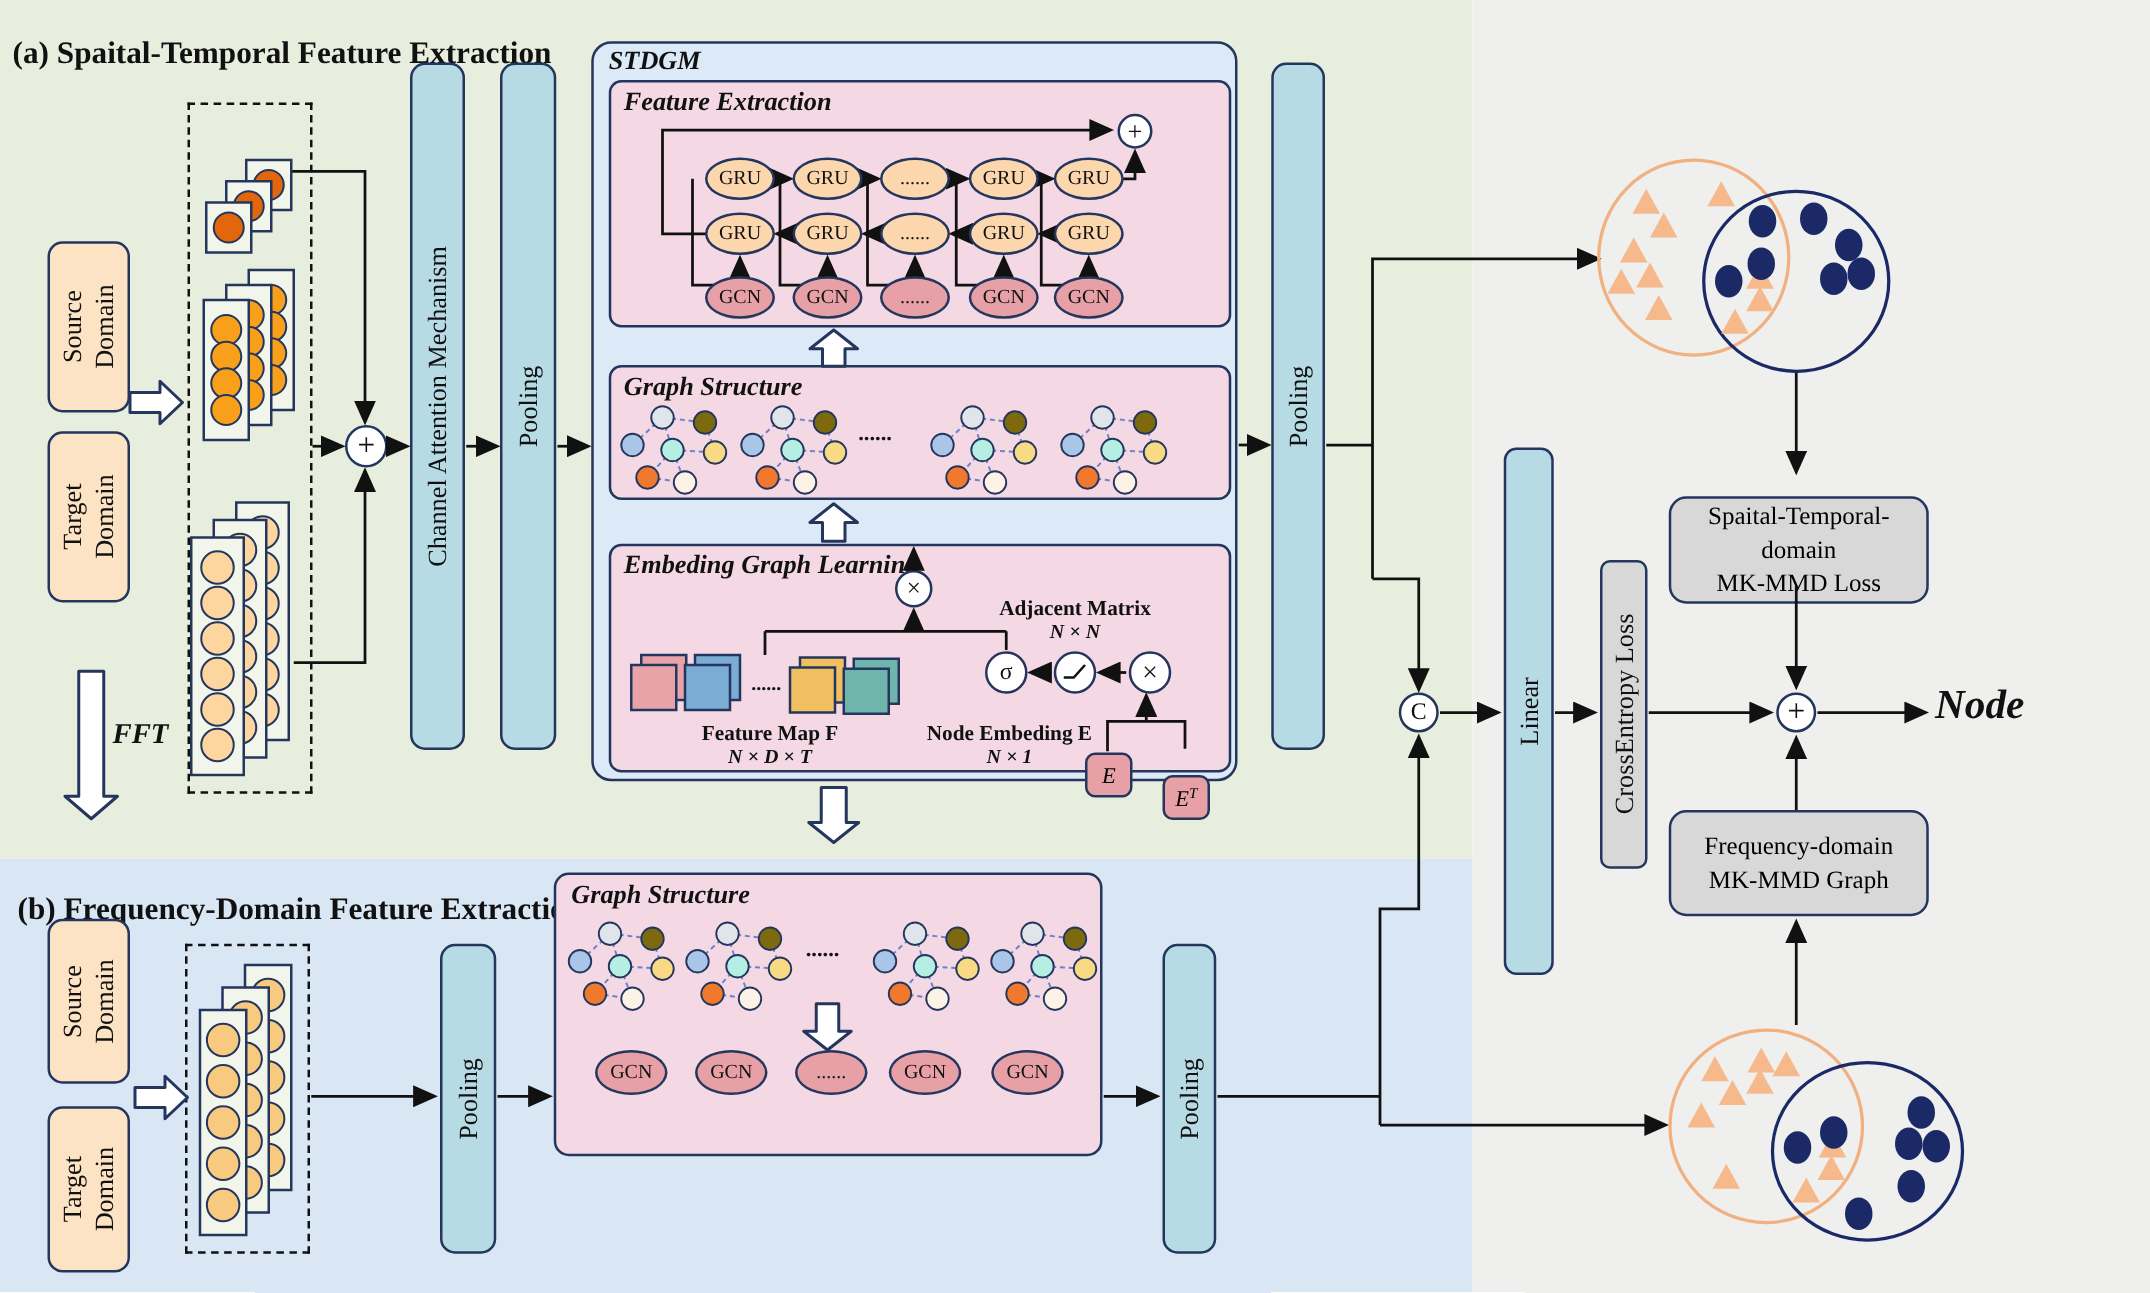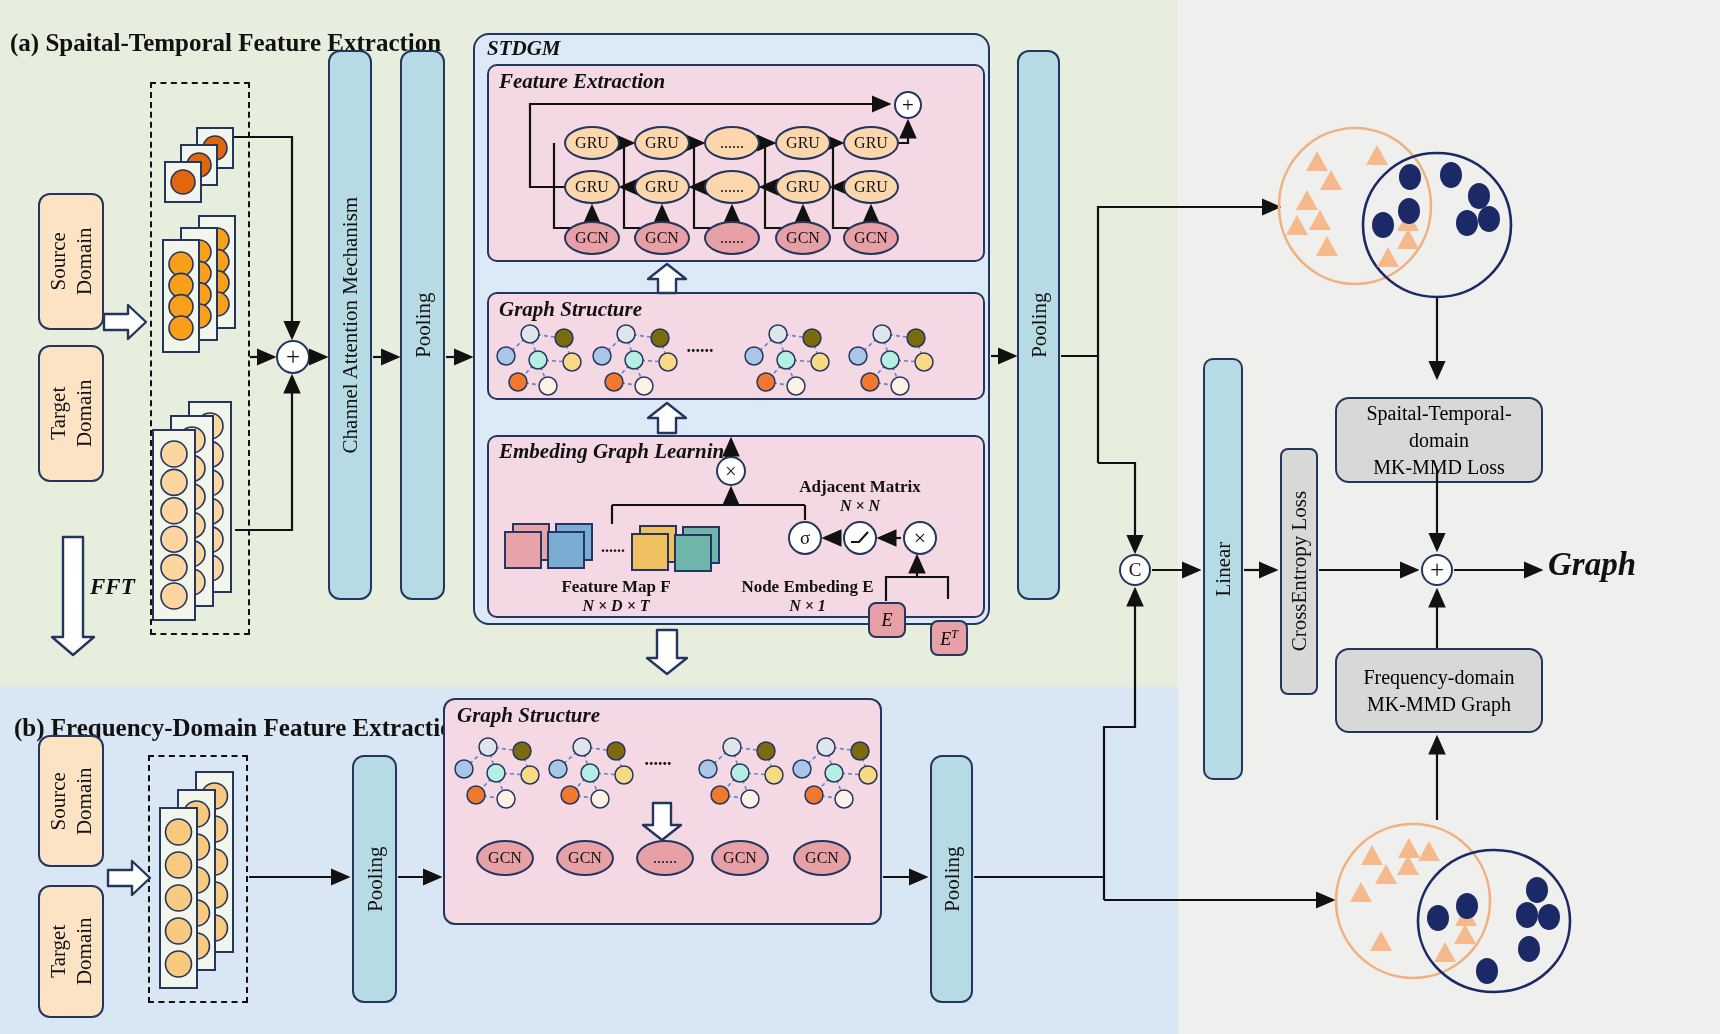--- a/index.html
+++ b/index.html
@@ -131,21 +131,21 @@
   </div>
   <div class="box" style="left:1335px;top:382px;width:208px;height:86px;background:#d8d8d8;border-radius:14px;margin-top:15px;">
     <span style="white-space:pre-line;text-align:center;font-size:20px;line-height:1.35;">Spaital-Temporal-
 domain
 MK-MMD Loss</span>
   </div>
   <div class="box" style="left:1335px;top:648px;width:208px;height:85px;background:#d8d8d8;border-radius:14px;">
     <span style="white-space:pre-line;text-align:center;font-size:20px;line-height:1.35;">Frequency-domain
 MK-MMD Graph</span>
   </div>
-  <div class="lbl" style="left:1548px;top:546px;font-size:33px;font-weight:bold;font-style:italic;">Graph</div>
+  <div class="lbl" style="left:1548px;top:546px;font-size:33px;font-weight:bold;font-style:italic;">Node</div>
 
   <svg id="wires" width="1720" height="1034" viewBox="0 0 1720 1034">
     <defs>
       <marker id="ah" markerWidth="9" markerHeight="8" refX="7.5" refY="4" orient="auto">
         <path d="M0,0 L9,4 L0,8 z" fill="#111"></path>
       </marker>
     </defs>
   <polyline points="233,137 292,137 292,337" fill="none" stroke="#111111" stroke-width="2.2" marker-end="url(#ah)"></polyline>
       <polyline points="250,357 273,357" fill="none" stroke="#111111" stroke-width="2.2" marker-end="url(#ah)"></polyline>
       <polyline points="235,530 292,530 292,377" fill="none" stroke="#111111" stroke-width="2.2" marker-end="url(#ah)"></polyline>

